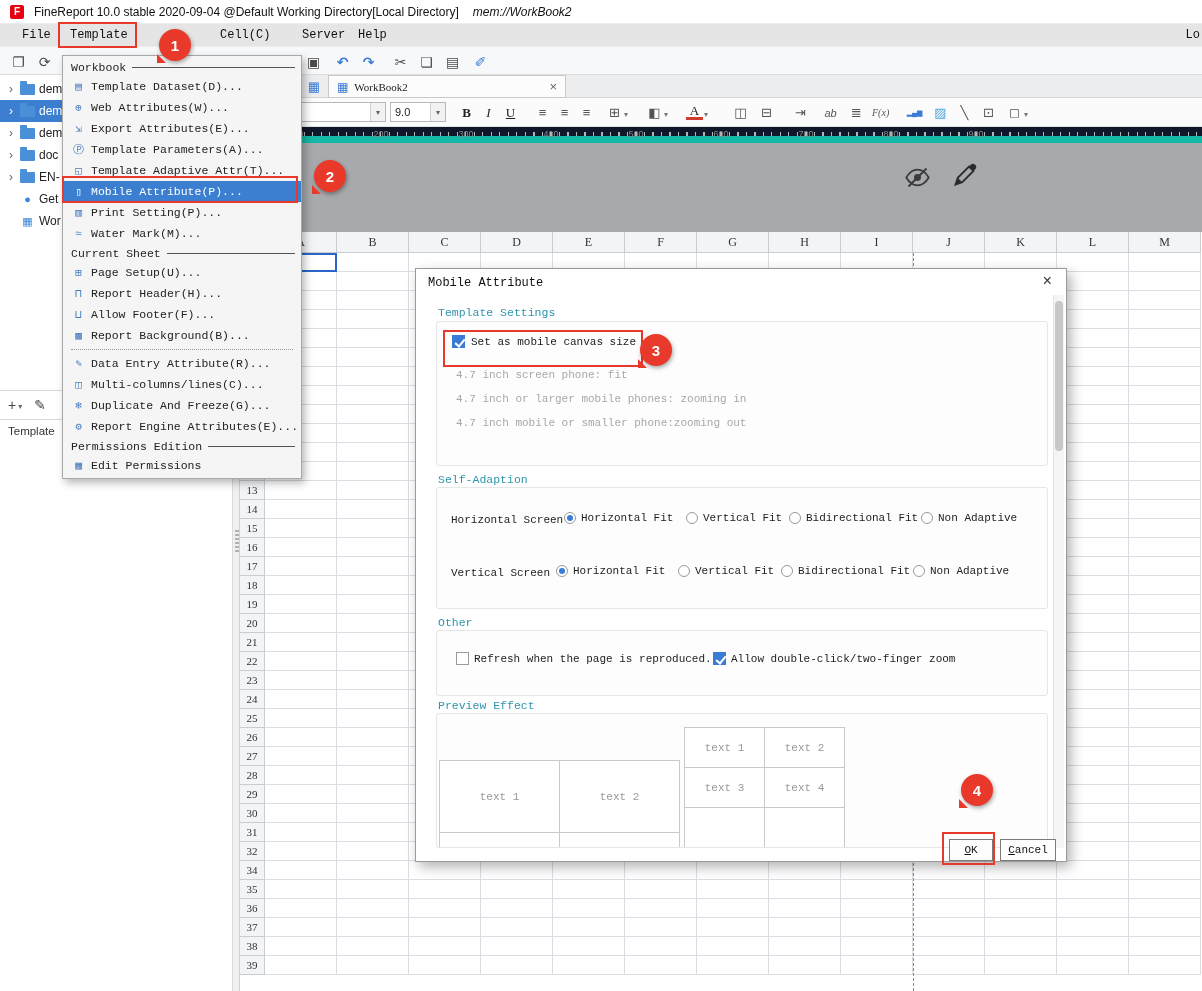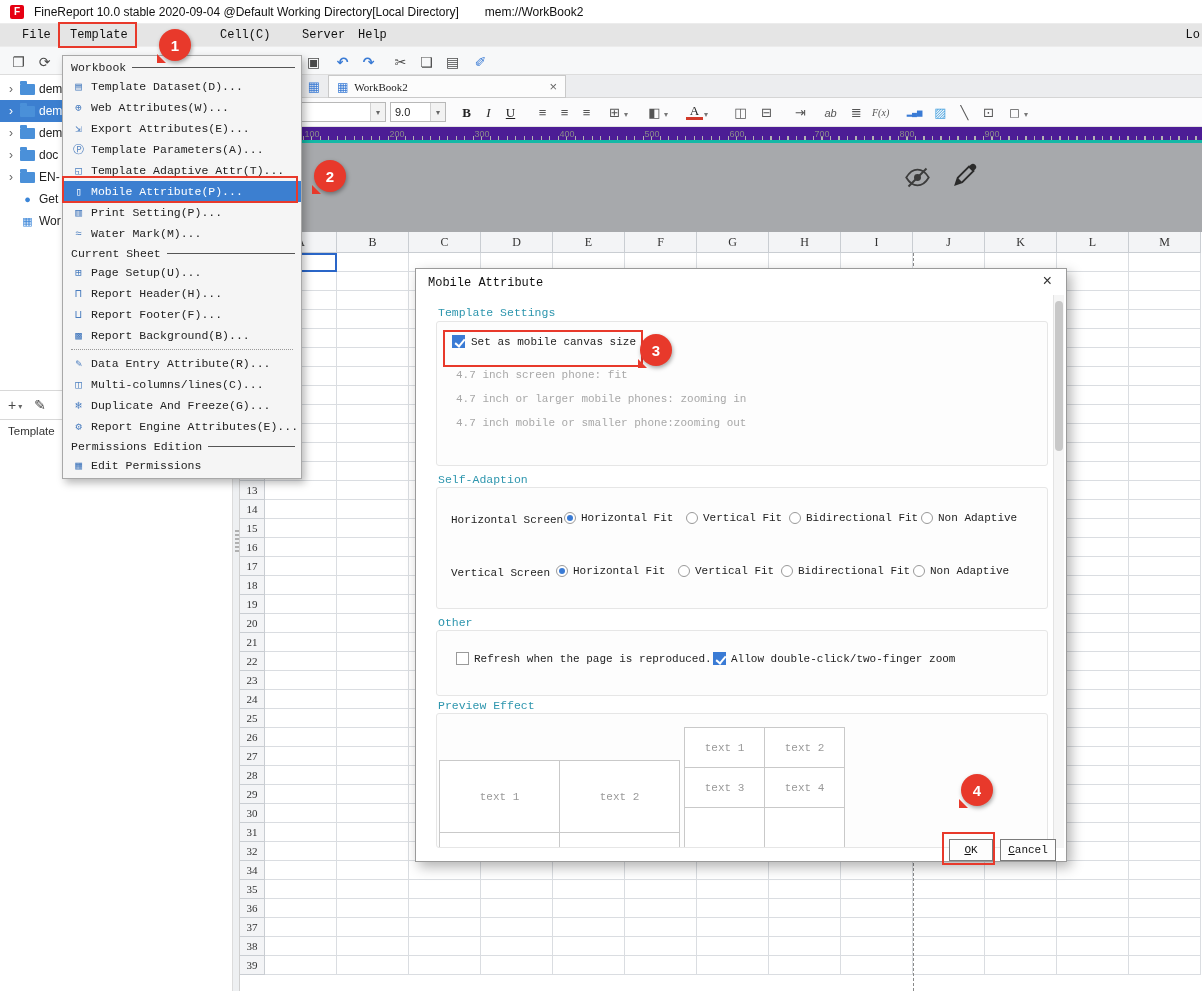--- a/index.html
+++ b/index.html
@@ -6,21 +6,21 @@
   html,body { background:#888; }
   .app { position:relative; width:1202px; height:991px; background:#fff; overflow:hidden;
          font-family:"Liberation Sans","DejaVu Sans",sans-serif; color:#111; }
 
   
   .titlebar { position:absolute; left:0; top:0; right:0; height:24px; background:#fff;
               border-bottom:1px solid #ececec; display:flex; align-items:center; gap:10px;
               padding-left:10px; font-size:12px; }
   .logo { width:14px; height:14px; background:#e60012; color:#fff; font-weight:bold; font-size:10px;
           display:flex; align-items:center; justify-content:center; border-radius:2px; flex:none; }
-  .doc-path { margin-left:16px; }
+  .doc-path { margin-left:4px;font-style:italic; }
 
   
   .menubar { position:absolute; left:0; top:24px; right:0; height:22px; background:#e5e5e5; }
   .menu-item { position:absolute; top:3px; font-family:"Liberation Mono","DejaVu Sans Mono",monospace;
                font-size:12px; color:#111; padding:1px 4px; cursor:default; }
   .menubar-right { position:absolute; top:28px; right:2px; font-family:"Liberation Mono","DejaVu Sans Mono",monospace;
                    font-size:12px; z-index:5; }
 
   
   .toolbar { position:absolute; left:0; top:46px; right:0; height:29px; background:#f7f8f9;
@@ -78,22 +78,22 @@
   .fmt-item.bold-button { font-weight:bold; font-family:"Liberation Serif",serif; color:#222; }
   .fmt-item.italic-button { font-style:italic; font-family:"Liberation Serif",serif; color:#222; }
   .fmt-item.underline-button { text-decoration:underline; font-family:"Liberation Serif",serif; color:#222; }
   .fmt-item.font-color-button { border-bottom:3px solid #d23a2a; height:15px; top:7px;
               font-family:"Liberation Serif",serif; color:#222; }
   .fmt-item.ab-button { font-size:11px; font-style:italic; }
   .fmt-item.formula-button { font-size:10px; font-style:italic; font-family:"Liberation Serif",serif; }
   .fmt-item.chart-icon { font-size:7px; color:#3a7bd5; letter-spacing:0; }
   .fmt-item.image-icon { color:#4aa3df; }
 
-  .ruler { position:absolute; left:16px; top:52px; right:0; height:16px; background:#4c1d95;
-           border-bottom:3px solid #14b8a6; }
+  .ruler { position:absolute; left:0; top:52px; right:0; height:16px; background:#0f172a;
+           border-bottom:7px solid #14b8a6; }
   .ruler::before { content:''; position:absolute; left:13px; right:0; bottom:0; height:4px;
            background:repeating-linear-gradient(90deg,#b4b4b4 0 1px,transparent 1px 8.5px); }
   .ruler-label { position:absolute; top:2px; transform:translateX(-50%); font-size:9px; color:#8a8a8a; }
 
   .canvas-band { position:absolute; left:0; top:68px; right:0; height:89px; background:#a7a9ac; }
   .band-icon { position:absolute; width:28px; height:28px; display:flex; align-items:center; justify-content:center; }
   .bi-eye { left:663px; top:20px; }
   .bi-pencil { left:710px; top:18px; }
 
   
@@ -1010,21 +1010,21 @@
       <div class="dd-item">
         <div class="dd-icon">⊞</div>
         <div class="dd-label">Page Setup(U)...</div>
       </div>
       <div class="dd-item">
         <div class="dd-icon">⊓</div>
         <div class="dd-label">Report Header(H)...</div>
       </div>
       <div class="dd-item">
         <div class="dd-icon">⊔</div>
-        <div class="dd-label">Report Footer(F)...</div>
+        <div class="dd-label">Allow Footer(F)...</div>
       </div>
       <div class="dd-item">
         <div class="dd-icon">▩</div>
         <div class="dd-label">Report Background(B)...</div>
       </div>
       <div class="dd-divider"></div>
       <div class="dd-item">
         <div class="dd-icon">✎</div>
         <div class="dd-label">Data Entry Attribute(R)...</div>
       </div>

